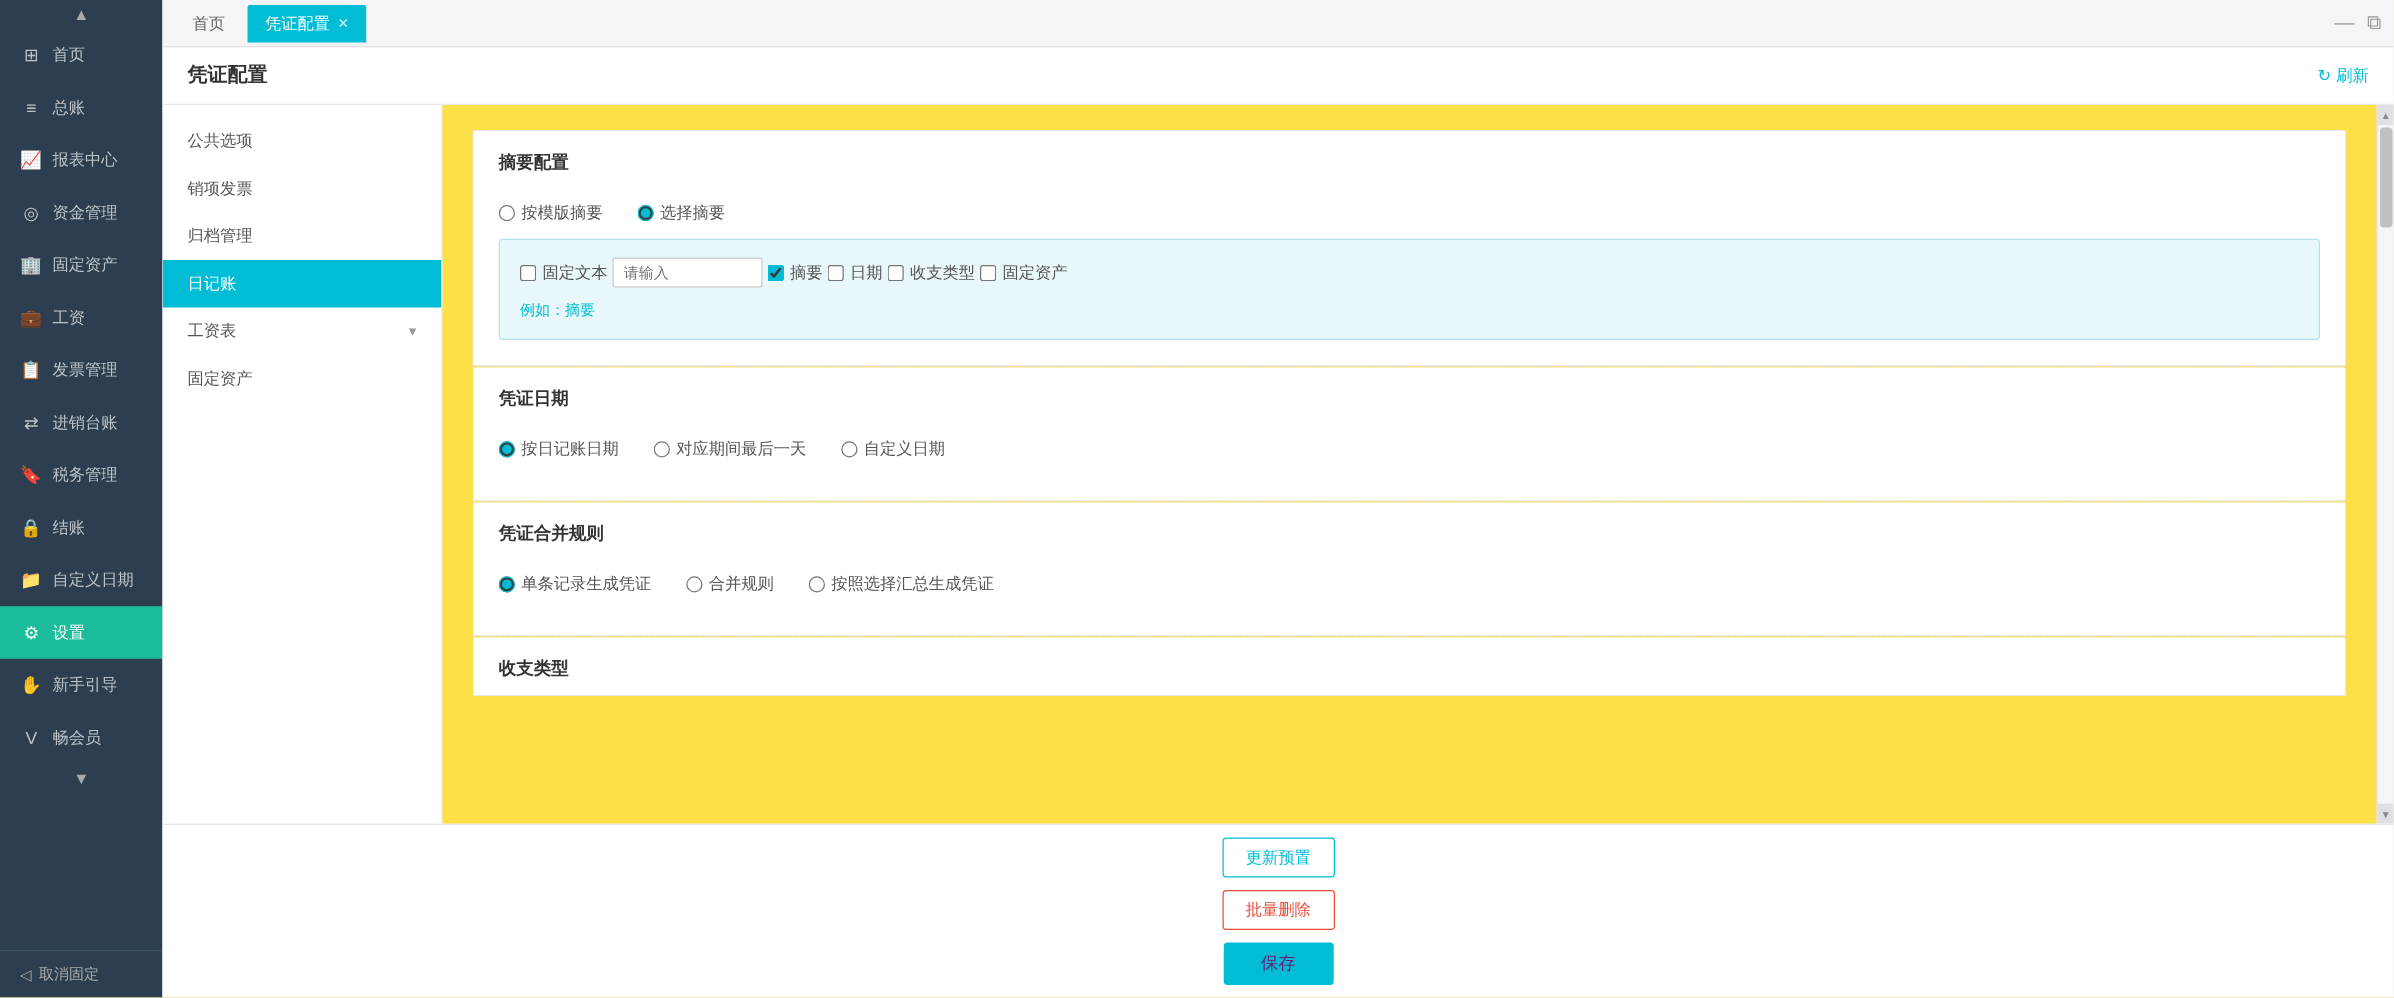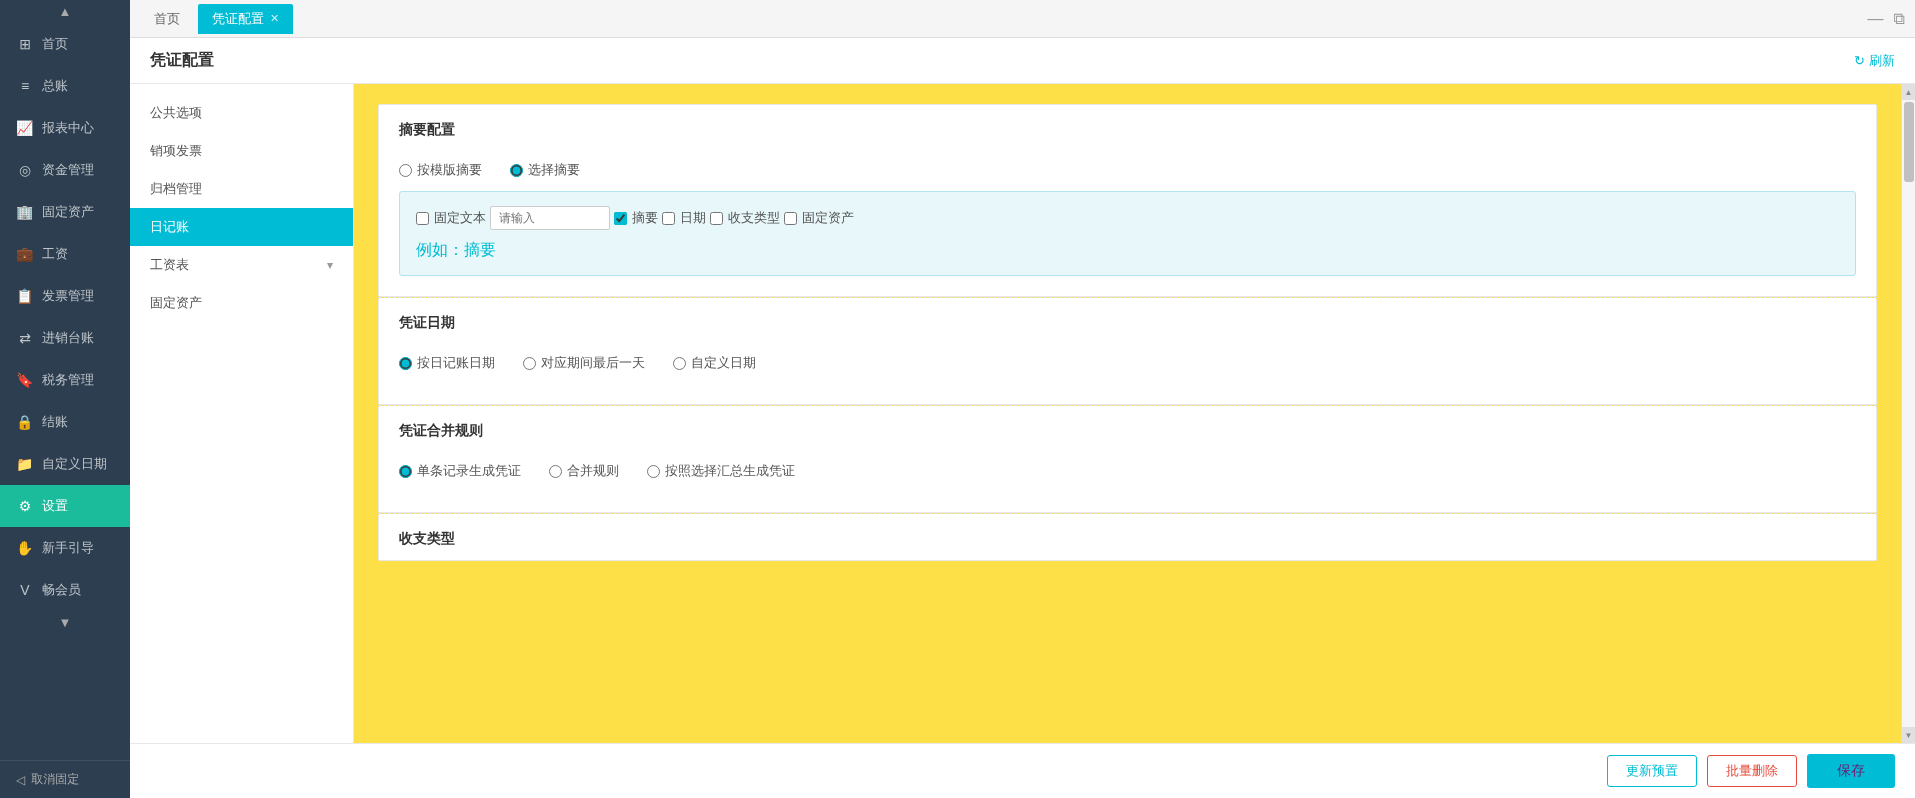--- a/index.html
+++ b/index.html
@@ -210,33 +210,34 @@
       border: 1px solid #ccc;
       border-radius: 2px;
       padding: 4px 8px;
       font-size: 12px;
       color: #999;
       width: 120px;
       outline: none;
     }
     .example-text {
       color: #00bcd4;
-      font-size: 16px;
+      font-size: 12px;
       margin-top: 10px;
     }
 
     
     .bottom-bar {
       background: #fff;
       border-top: 1px solid #e8e8e8;
       padding: 10px 20px;
       display: flex;
       align-items: center;
       justify-content: flex-end;
       gap: 10px;
+      flex-direction: column;
     }
     .btn {
       padding: 6px 18px;
       border: none;
       border-radius: 3px;
       cursor: pointer;
       font-size: 13px;
     }
     .btn-outline-teal {
       background: #fff;

